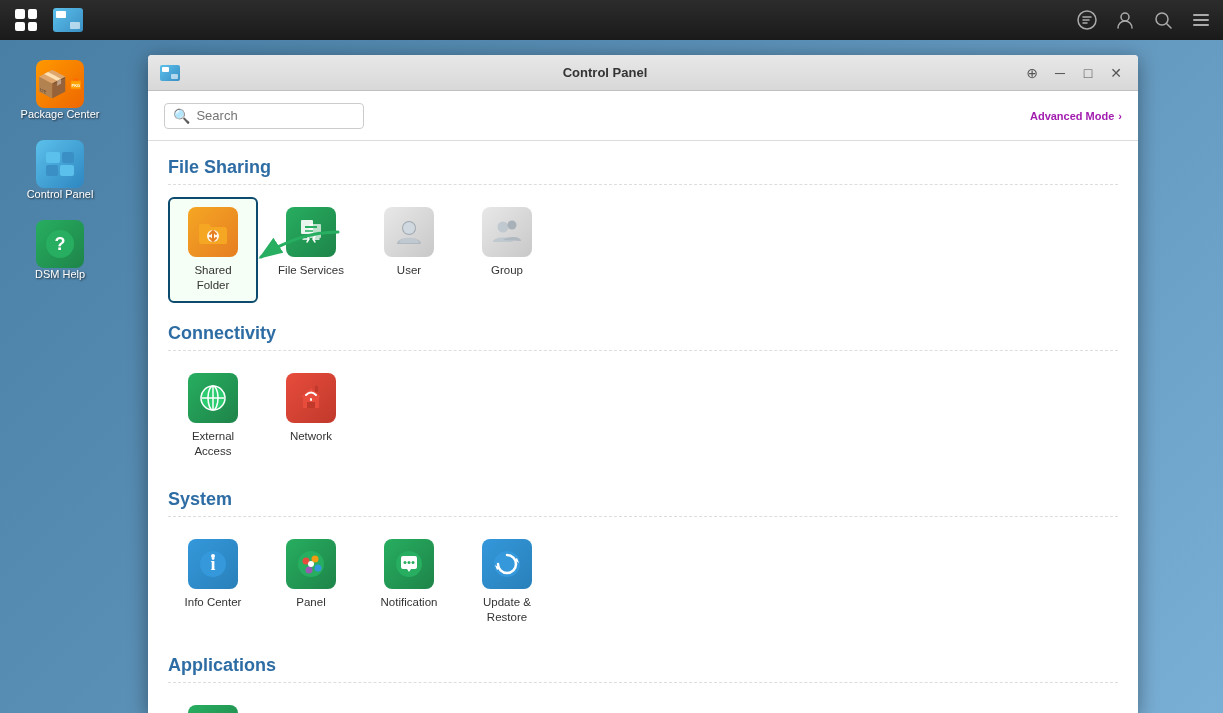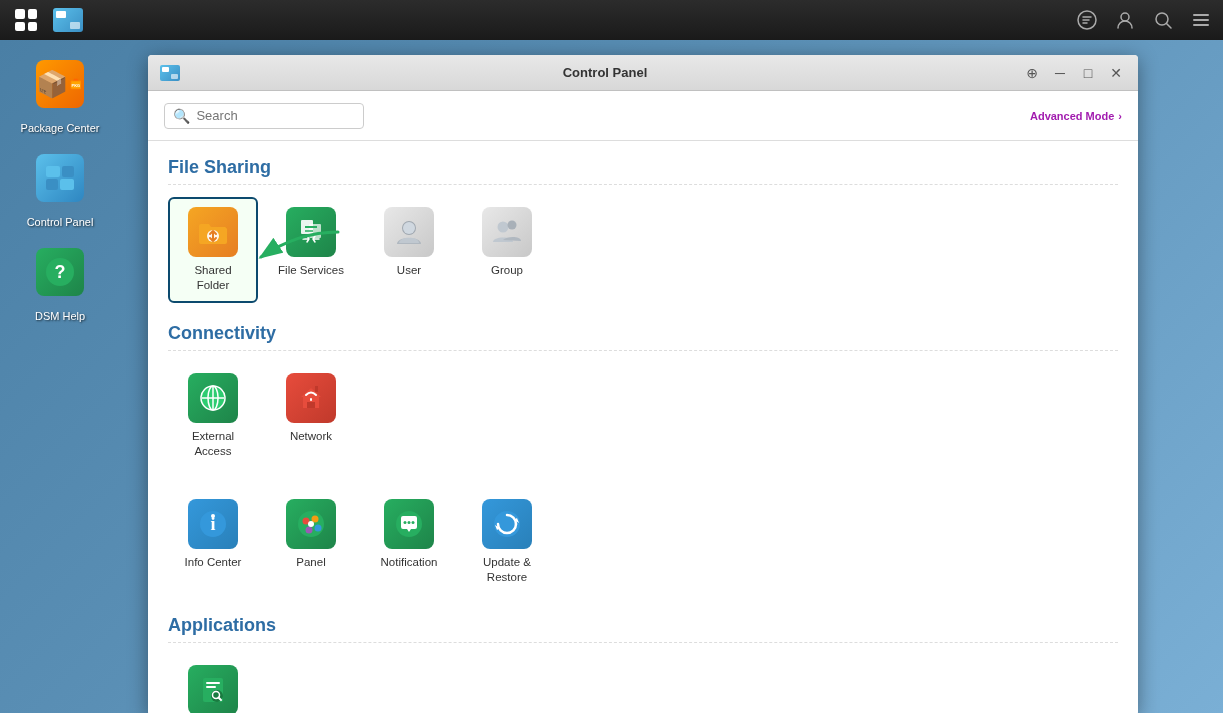--- a/index.html
+++ b/index.html
@@ -101,21 +101,21 @@
       top: 20px;
       left: 20px;
       display: flex;
       flex-direction: column;
       gap: 20px;
     }
     .desktop-icon {
       display: flex;
       flex-direction: column;
       align-items: center;
-      gap: 14px;
+      gap: 0;
       cursor: pointer;
       width: 80px;
     }
     .desktop-icon-img {
       width: 48px;
       height: 48px;
       border-radius: 8px;
       display: flex;
       align-items: center;
       justify-content: center;
@@ -598,20 +598,21 @@
 
                 <rect x="22" y="6" width="3" height="6" fill="#c0392b"></rect>
               </svg>
             </div>
             <span class="cp-item-label">Network</span>
           </div>
         </div>
       </div>
 
       <div class="section-wrapper">
+        <div class="section-title">System</div>
         <div class="icon-grid">
 
           <div class="cp-item">
             <div class="cp-item-icon icon-info-center">
               <svg width="36" height="36" viewBox="0 0 36 36">
                 <circle cx="18" cy="18" r="13" fill="#3498db"></circle>
                 <text x="18" y="24" text-anchor="middle" fill="white" font-size="18" font-weight="bold" font-family="serif">i</text>
                 <circle cx="18" cy="10" r="2" fill="white"></circle>
               </svg>
             </div>

